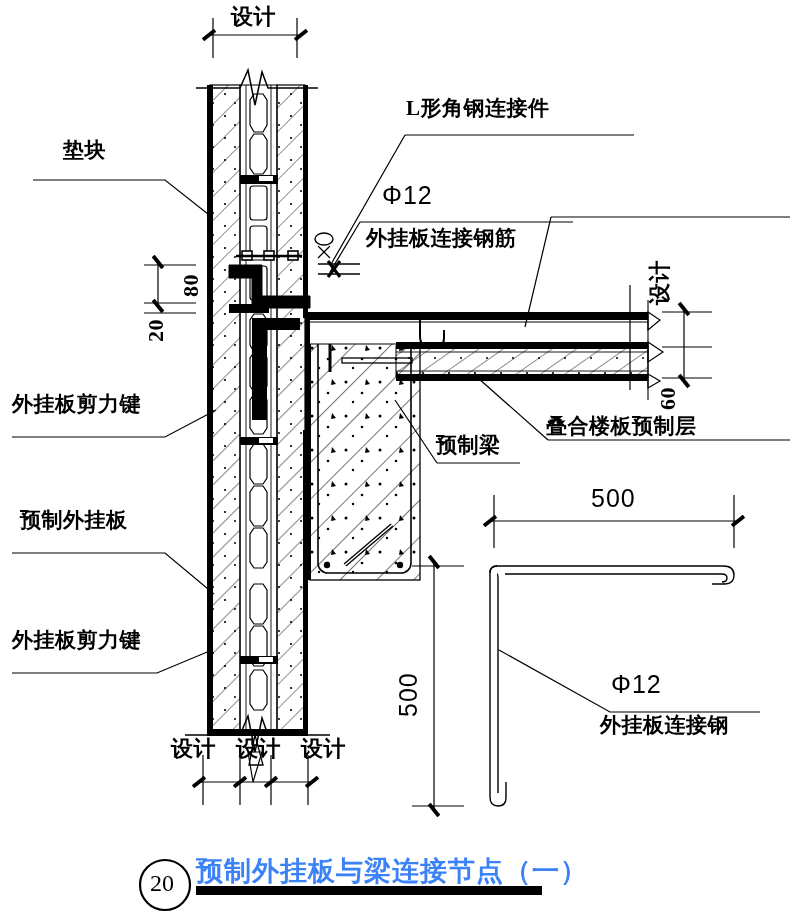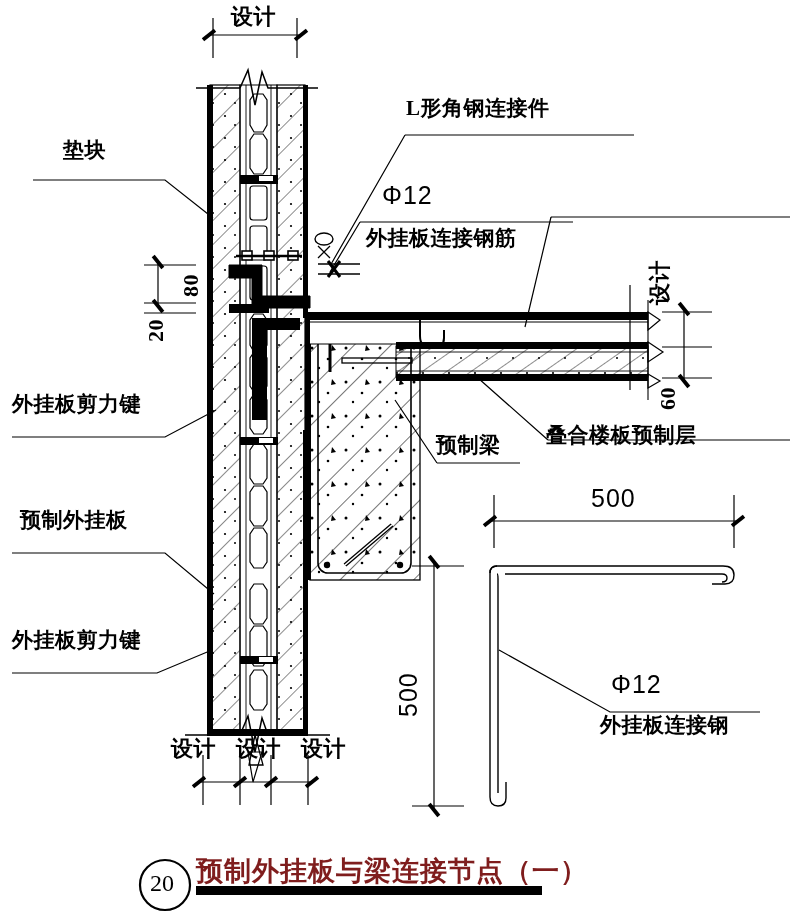--- a/index.html
+++ b/index.html
@@ -51,21 +51,21 @@
   .rot90 {
     transform: rotate(-90deg);
     transform-origin: left top;
   }
   .title-text {
     position: absolute;
     font-size: 27px;
     font-weight: 700;
     font-family: "Liberation Serif", "DejaVu Serif", serif;
     letter-spacing: 1px;
-    color: #7f1d1d;
+    color: #3b82f6;
     white-space: nowrap;
   }
   .tag-num {
     position: absolute;
     font-size: 24px;
     font-family: "Liberation Serif", "DejaVu Serif", serif;
     color: #000;
   }
 </style>
 </head>
@@ -309,21 +309,21 @@
 
   <div class="lbl lbl-cn" style="left:38px; top:137px;margin-left:25px;">垫块</div>
 
   <div class="lbl lbl-cn" style="left:406px; top:95px;">L形角钢连接件</div>
 
   <div class="lbl lbl-num" style="left:382px; top:181px;">Φ12</div>
 
   <div class="lbl lbl-cn" style="left:366px; top:225px;">外挂板连接钢筋</div>
 
 
-  <div class="lbl lbl-cn" style="left:546px; top:422px;text-align:center;">叠合楼板预制层</div>
+  <div class="lbl lbl-cn" style="left:546px; top:413px;text-align:center;">叠合楼板预制层</div>
 
   <div class="lbl lbl-cn" style="left:436px; top:432px;">预制梁</div>
 
   <div class="lbl lbl-cn" style="left:12px; top:391px;">外挂板剪力键</div>
 
   <div class="lbl lbl-cn" style="left:20px; top:507px;">预制外挂板</div>
 
   <div class="lbl lbl-cn" style="left:12px; top:627px;">外挂板剪力键</div>
 
   <div class="lbl lbl-num" style="left:611px; top:670px;">Φ12</div>

